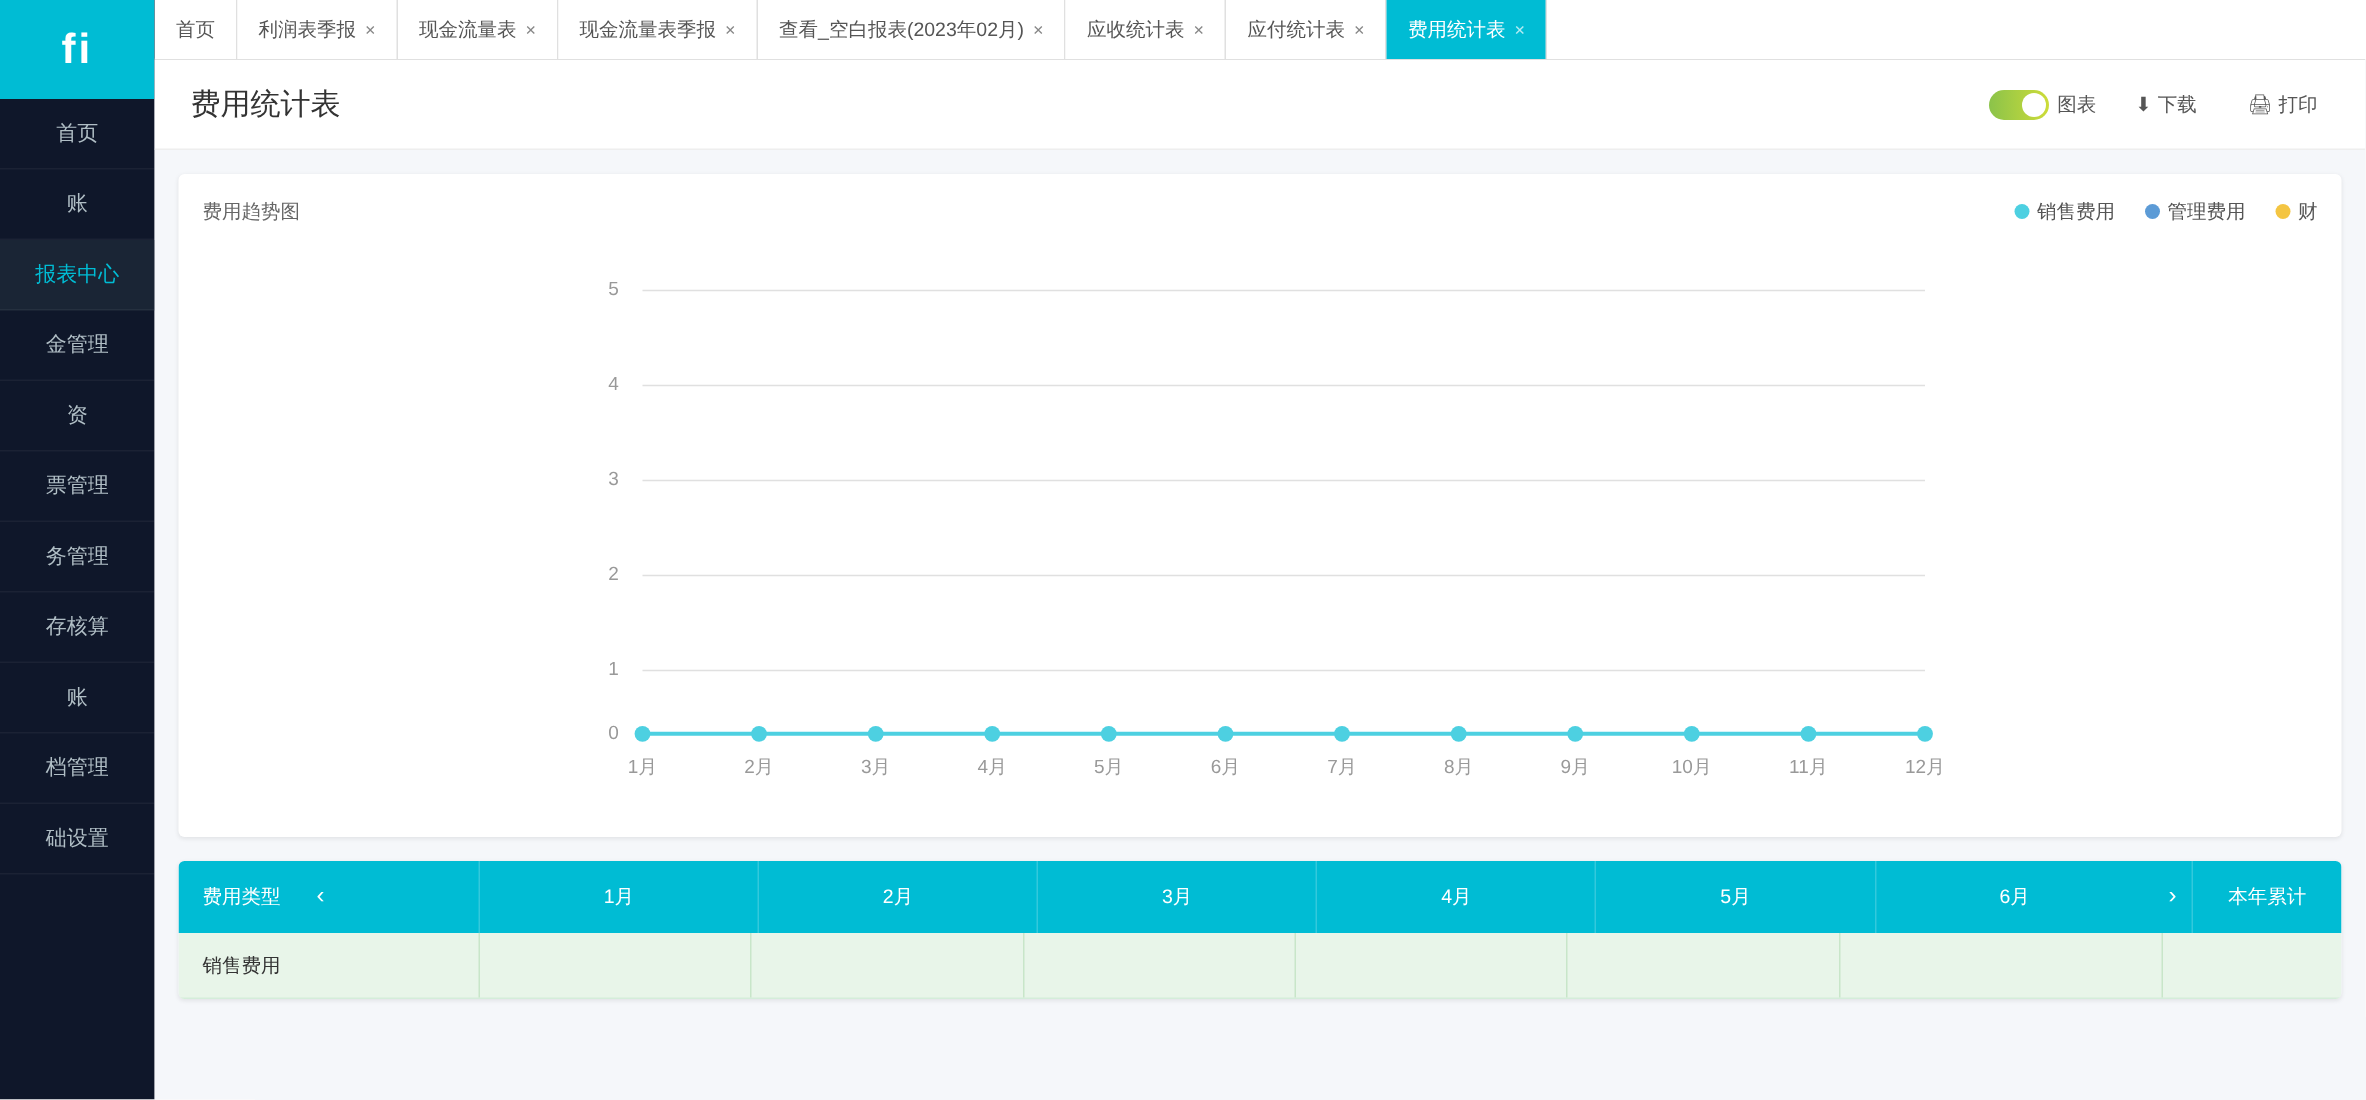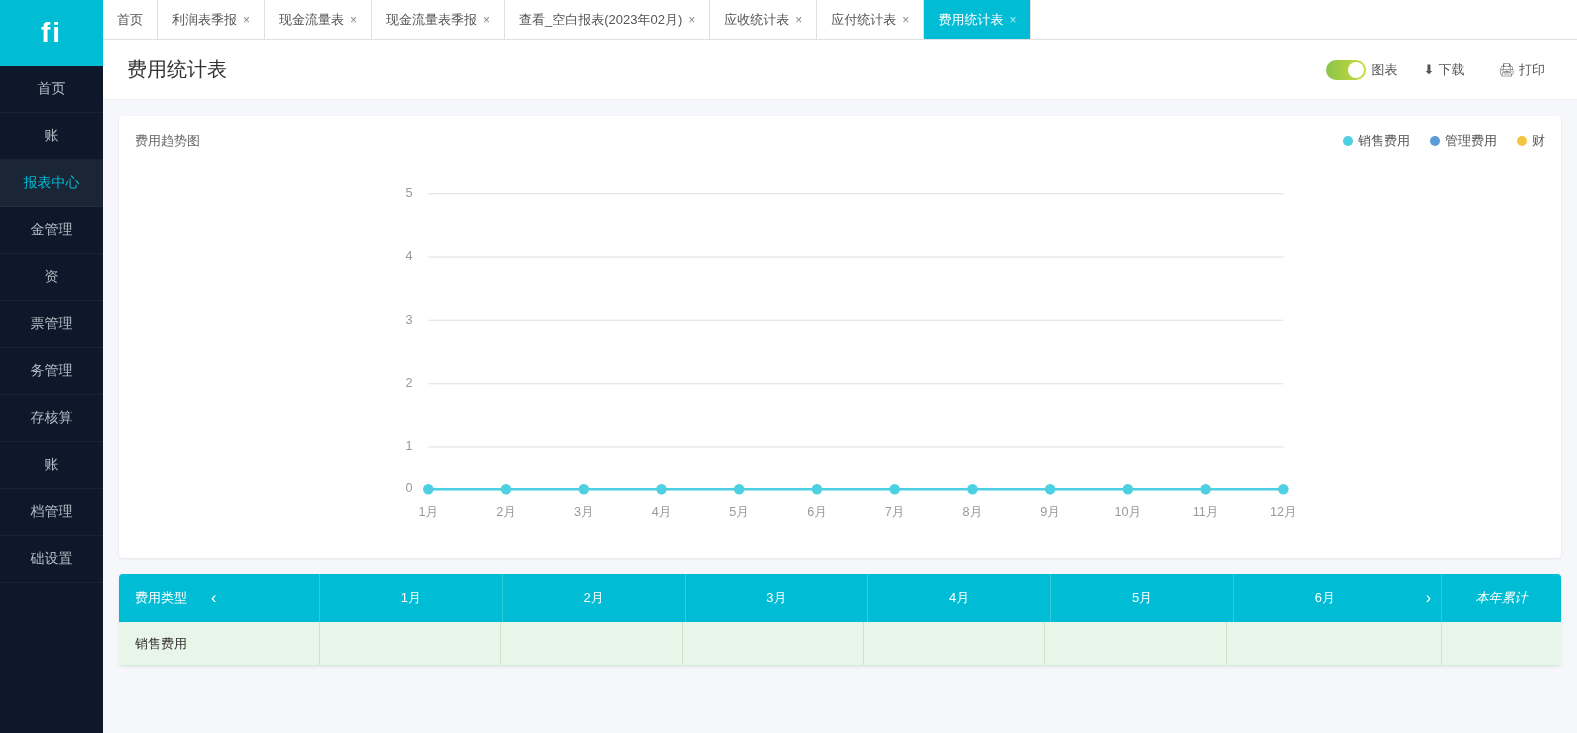--- a/index.html
+++ b/index.html
@@ -213,30 +213,29 @@
     .table-col {
       flex: 1;
       text-align: center;
       border-left: 1px solid rgba(255,255,255,0.2);
       height: 100%;
       display: flex;
       align-items: center;
       justify-content: center;
     }
     .table-col-last {
-      width: 120px;
+      width: 100px;
       text-align: center;
       border-left: 1px solid rgba(255,255,255,0.2);
       height: 100%;
       display: flex;
       align-items: center;
       justify-content: center;
       flex-shrink: 0;
       padding: 0 8px;
-      font-style: italic;
     }
     .nav-arrow {
       cursor: pointer;
       font-size: 16px;
       color: white;
       padding: 0 4px;
     }
     .table-data-row {
       background: #e8f5e9;
       display: flex;

